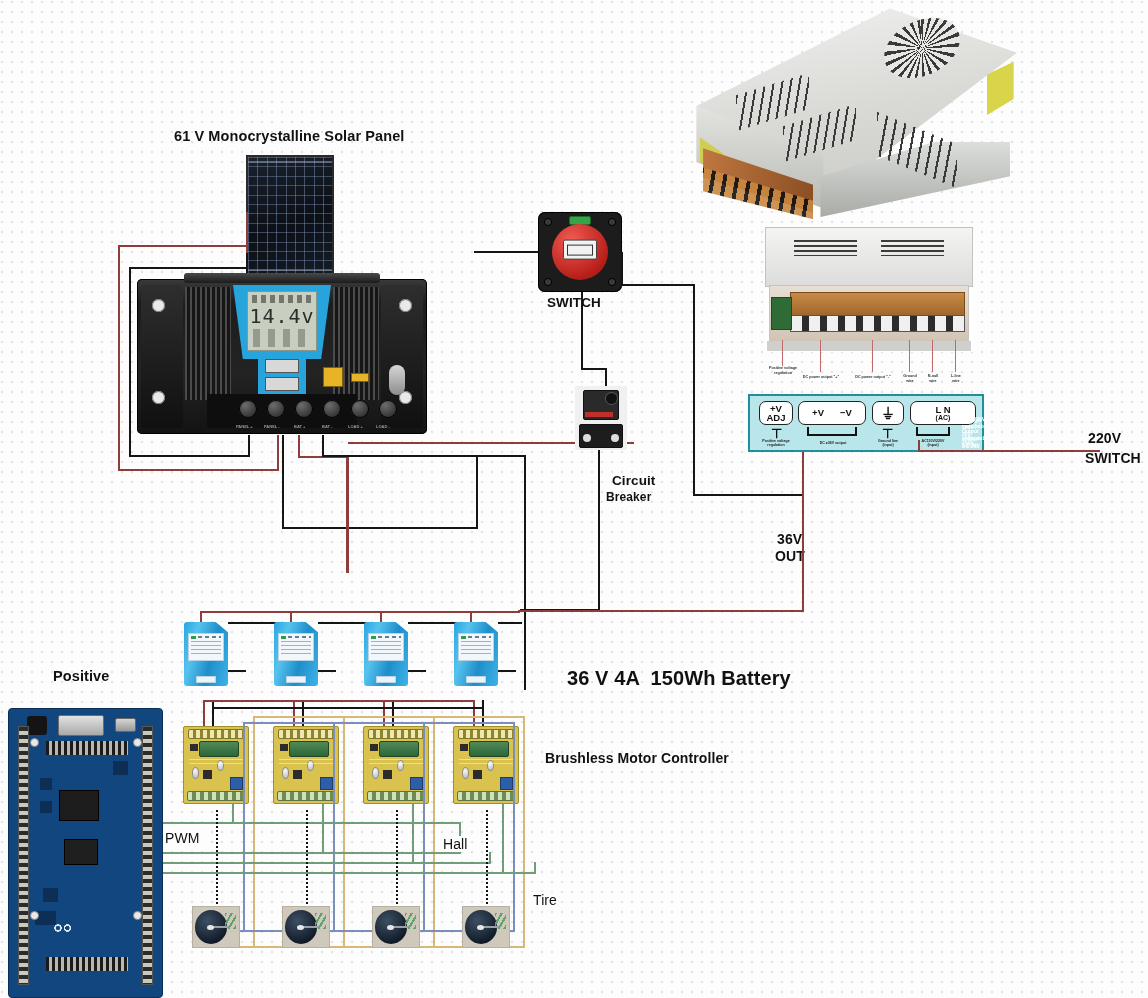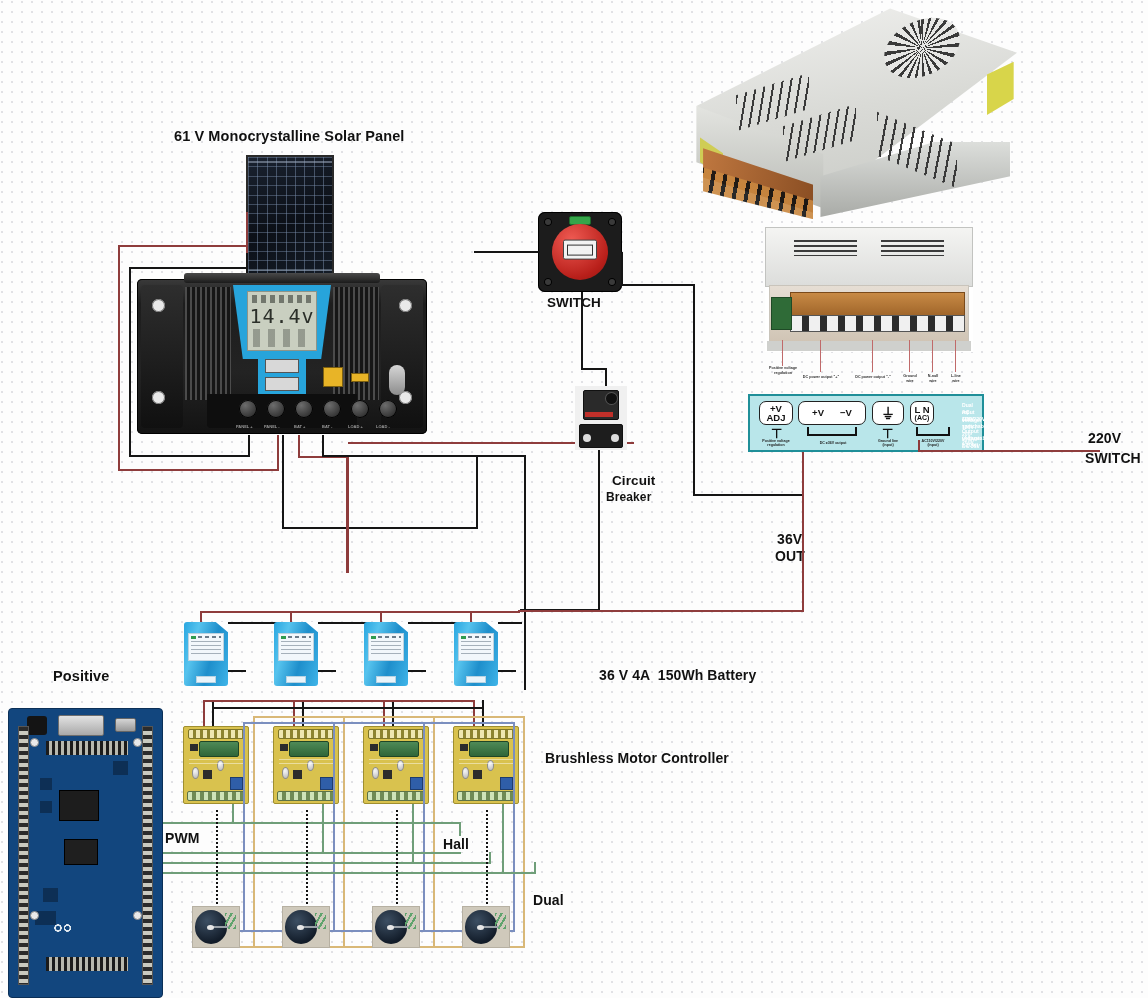--- a/index.html
+++ b/index.html
@@ -8,21 +8,21 @@
     font-family: "Liberation Sans", sans-serif;
     width:1148px; height:998px; position:relative; overflow:hidden;
   }
   #stage {
     position:absolute; left:0; top:0; width:1148px; height:998px;
     background:
       radial-gradient(circle at 2px 2px, rgba(150,150,165,0.28) 0.9px, rgba(0,0,0,0) 1.2px) 0 0/10px 10px,
       #fdfdfd;
   }
   .lbl { position:absolute; color:#111; font-weight:bold; white-space:pre; letter-spacing:.1px; }
-  .lbl.thin { font-weight:bold; }
+  .lbl.thin { font-weight:normal; }
 
   
   .w { position:absolute; background:#151515; }
   .w.red { background:#8e3c3c; }
   .w.grn { background:#6f9e79; }
   .w.blu { background:#7b8fbf; }
   .w.yel { background:#d9b877; }
   .w.dash {
     background:none;
     border-left:2.5px dotted #111;
@@ -363,21 +363,21 @@
       <span>+V</span>
       <span>ADJ</span>
     </div>
     <div class="cell" style="left:48px; top:5px; width:68px; height:24px; flex-direction:row; gap:16px;">
       <span>+V</span>
       <span>−V</span>
     </div>
     <div class="cell" style="left:122px; top:5px; width:32px; height:24px; font-size:15px;">
       <span>⏚</span>
     </div>
-    <div class="cell" style="left:160px; top:5px; width:24px; height:24px;">
+    <div class="cell" style="left:160px; top:5px; width:66px; height:24px;">
       <span>L  N</span>
       <span class="sub">(AC)</span>
     </div>
 
     <div class="tsym" style="left:21px; top:30px;">⊤</div>
     <div class="undr" style="left:57px; top:31px; width:50px; height:9px;"></div>
     <div class="tsym" style="left:132px; top:30px;">⊤</div>
     <div class="undr" style="left:166px; top:31px; width:34px; height:9px;"></div>
 
     <div class="mini" style="left:2px; top:43px; width:48px; white-space:pre-line;">Positive voltage
@@ -456,21 +456,21 @@
     <div class="bd"></div>
     <div class="notch"></div>
     <div class="lab">
       <div class="l1"></div>
       <div class="l2"></div>
       <div class="tx"></div>
     </div>
     <div class="foot"></div>
   </div>
 
-  <div class="lbl" style="left:599px; top:667px; font-size:14px;">36 V 4A  150Wh Battery</div>
+  <div class="lbl" style="left:567px; top:667px; font-size:20px;">36 V 4A  150Wh Battery</div>
 
   <div class="w red" style="left:203px; top:700px; width:2px; height:26px;"></div>
   <div class="w" style="left:212px; top:700px; width:2px; height:26px;"></div>
   <div class="w red" style="left:293px; top:700px; width:2px; height:26px;"></div>
   <div class="w" style="left:302px; top:700px; width:2px; height:26px;"></div>
   <div class="w red" style="left:383px; top:700px; width:2px; height:26px;"></div>
   <div class="w" style="left:392px; top:700px; width:2px; height:26px;"></div>
   <div class="w red" style="left:473px; top:700px; width:2px; height:26px;"></div>
   <div class="w" style="left:482px; top:700px; width:2px; height:26px;"></div>
   <div class="w red" style="left:203px; top:700px; width:272px; height:2px;"></div>
@@ -549,21 +549,21 @@
   <div class="w grn" style="left:489px; top:852px; width:1.6px; height:12px;"></div>
   <div class="w grn" style="left:534px; top:862px; width:1.6px; height:12px;"></div>
 
   <div class="w dash" style="left:216px; top:810px; height:98px;"></div>
   <div class="w dash" style="left:306px; top:810px; height:98px;"></div>
   <div class="w dash" style="left:396px; top:810px; height:98px;"></div>
   <div class="w dash" style="left:486px; top:810px; height:98px;"></div>
 
   <div class="lbl thin" style="left:162px; top:830px; font-size:14px; background:#fdfdfd; padding:0 3px;">PWM</div>
   <div class="lbl thin" style="left:440px; top:836px; font-size:14px; background:#fdfdfd; padding:0 3px;">Hall</div>
-  <div class="lbl thin" style="left:530px; top:892px; font-size:14px; background:#fdfdfd; padding:0 3px;">Dual</div>
+  <div class="lbl thin" style="left:530px; top:892px; font-size:14px; background:#fdfdfd; padding:0 3px;">Tire</div>
 
   <div class="mtr" style="left:192px; top:906px; width:48px; height:42px;">
     <div class="tire"></div>
     <div class="axle"></div>
     <div class="hub"></div>
     <div class="wires"></div>
   </div>
   <div class="mtr" style="left:282px; top:906px; width:48px; height:42px;">
     <div class="tire"></div>
     <div class="axle"></div>

